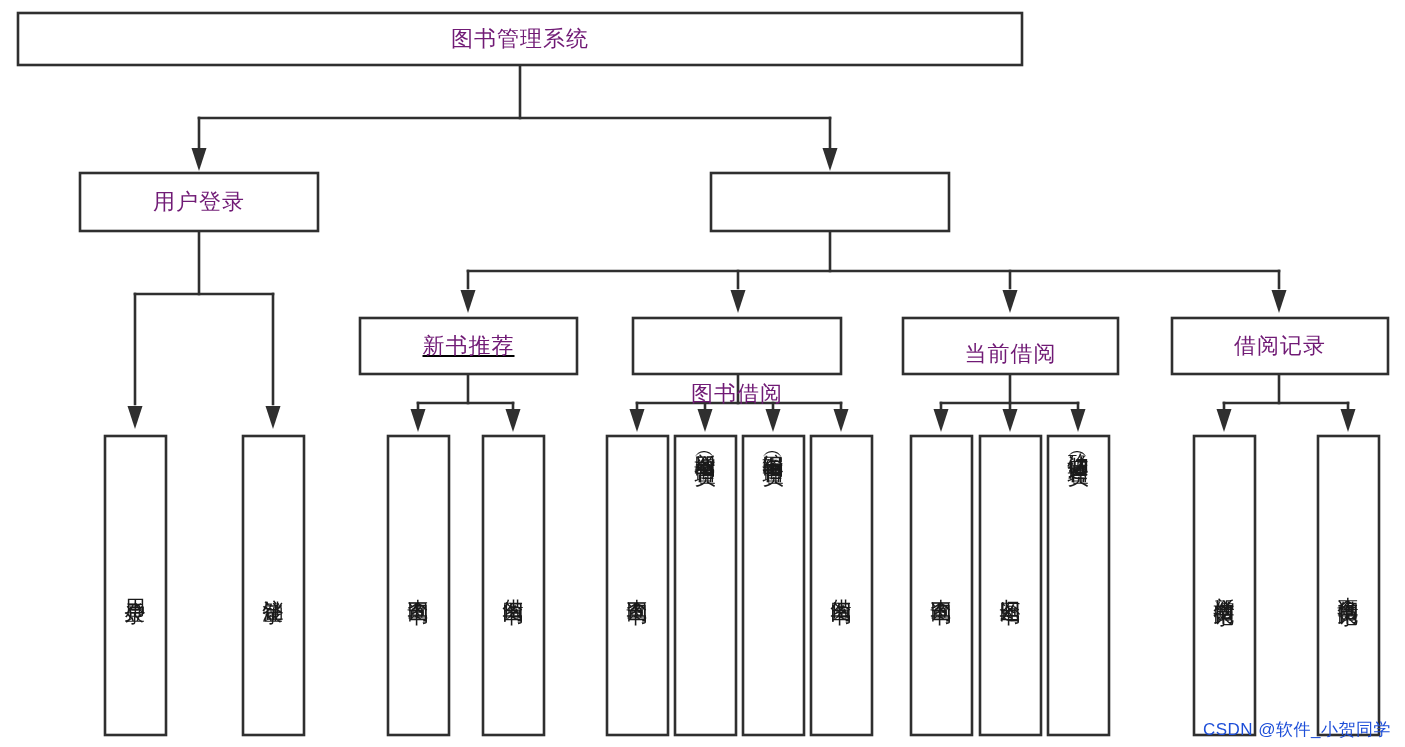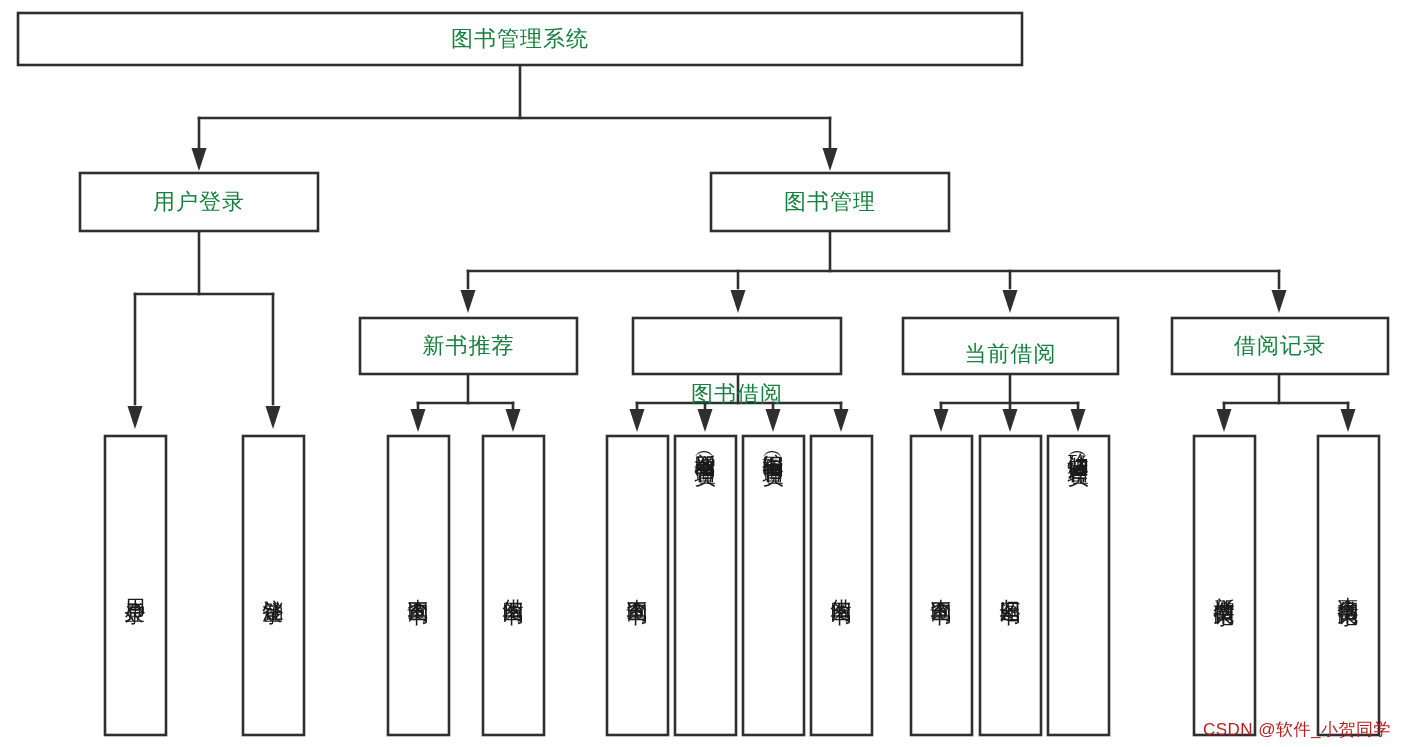--- a/index.html
+++ b/index.html
@@ -59,31 +59,31 @@
   }
   .hlabel-wrap {
     position: absolute;
     display: flex;
     align-items: center;
     justify-content: center;
     pointer-events: none;
   }
   .hlabel-text {
     font-size: 22px;
-    color: #15803d;
+    color: #701a75;
     letter-spacing: 1px;
     white-space: nowrap;
     font-family: "Liberation Sans", "DejaVu Sans", sans-serif;
   }
   #watermark {
     position: absolute;
     right: 14px;
     bottom: 6px;
     font-size: 17px;
-    color: #b91c1c;
+    color: #1d4ed8;
     letter-spacing: 0.5px;
     white-space: nowrap;
     font-family: "Liberation Sans", "DejaVu Sans", sans-serif;
   }
 </style>
 </head>
 <body>
 
 <div id="diagram-root">
 
@@ -238,25 +238,22 @@
     <rect class="node-box" x="1318" y="436" width="61" height="299"></rect>
   </svg>
 
   <div class="hlabel-wrap" style="left:18px; top:13px; width:1004px; height:52px;">
     <span class="hlabel-text">图书管理系统</span>
   </div>
 
   <div class="hlabel-wrap" style="left:80px; top:173px; width:238px; height:58px;">
     <span class="hlabel-text">用户登录</span>
   </div>
-  <div class="hlabel-wrap" style="left:711px; top:173px; width:238px; height:58px;">
-    <span class="hlabel-text">图书管理</span>
-  </div>
-
-  <div class="hlabel-wrap" style="left:360px; top:318px; width:217px; height:56px;">
+
+  <div class="hlabel-wrap" style="left:360px; top:318px; width:217px; height:56px;text-decoration:underline;">
     <span class="hlabel-text">新书推荐</span>
   </div>
   <div class="hlabel-wrap" style="left:633px; top:318px; width:208px; height:56px;margin-top:48px;">
     <span class="hlabel-text">图书借阅</span>
   </div>
   <div class="hlabel-wrap" style="left:903px; top:318px; width:215px; height:72px;">
     <span class="hlabel-text">当前借阅</span>
   </div>
   <div class="hlabel-wrap" style="left:1172px; top:318px; width:216px; height:56px;">
     <span class="hlabel-text">借阅记录</span>

